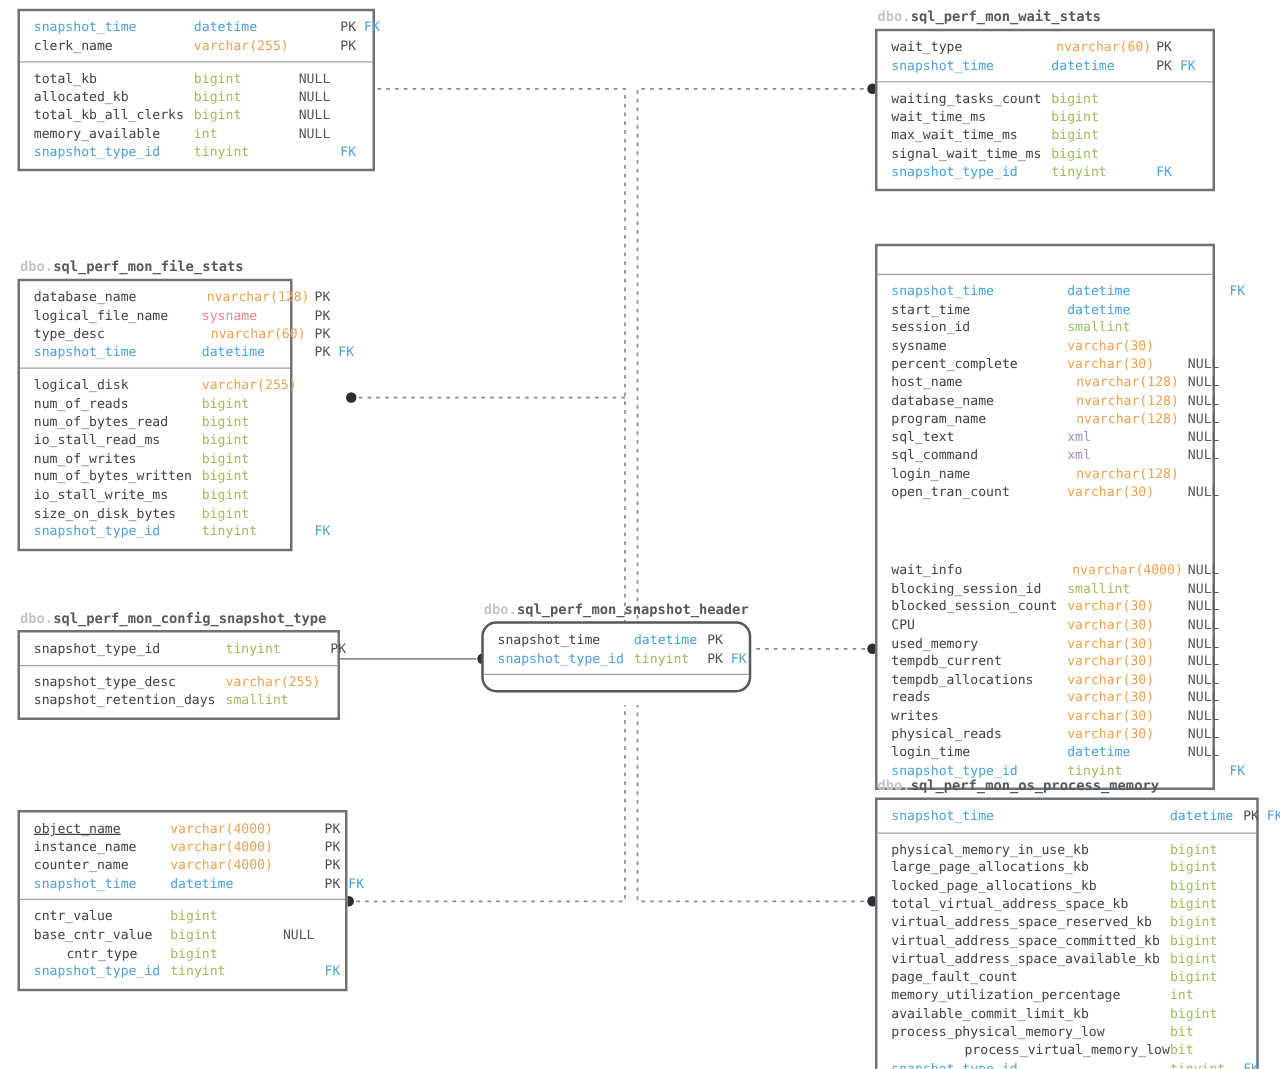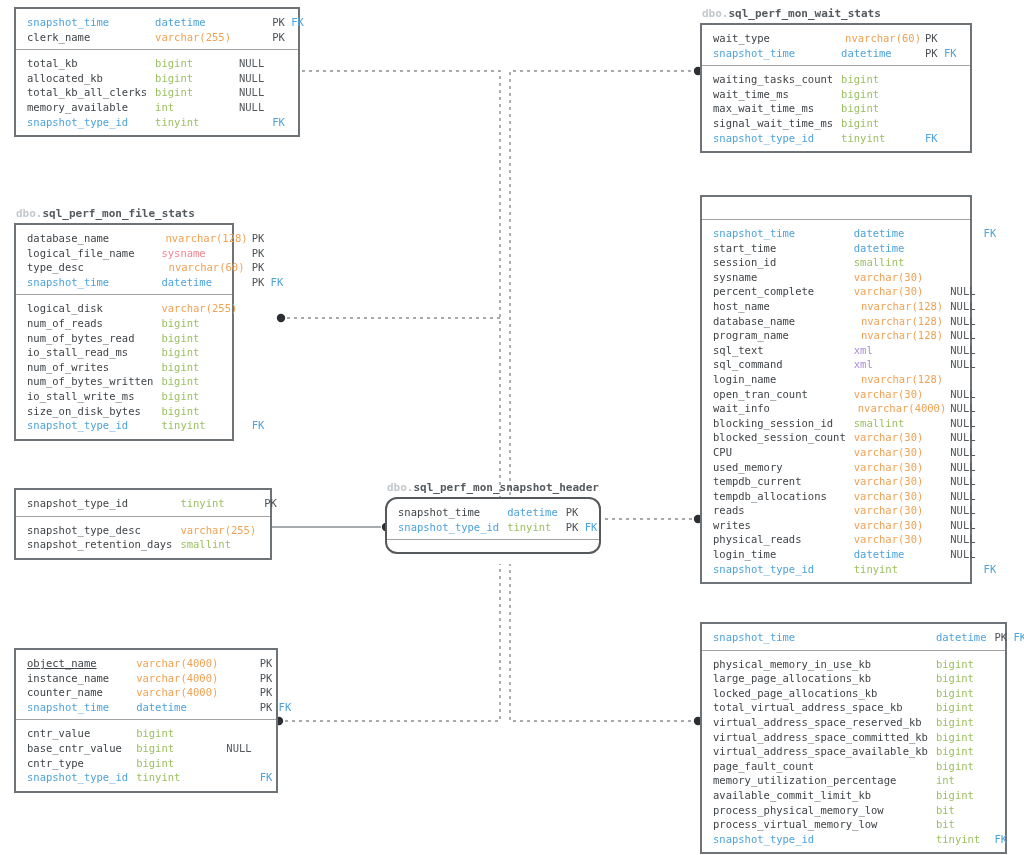--- a/index.html
+++ b/index.html
@@ -355,21 +355,21 @@
               <span class="col-null" style="width: 33.2969px;"></span>
               <span class="col-keys"></span>
             </div>
             <div class="row">
               <span class="col-name" style="width: 140.766px;">open_tran_count</span>
               <span class="col-type t-varchar" style="width: 96.5156px;">varchar(30)</span>
               <span class="col-null" style="width: 33.2969px;">NULL</span>
               <span class="col-keys"></span>
             </div>
             <div class="row">
-              <span class="col-name" style="width: 140.766px;">wait_info</span>
+              <span class="col-name" style="width: 140.766px; margin-top: 48px;">wait_info</span>
               <span class="col-type t-nvarchar" style="width: 96.5156px;">nvarchar(4000)</span>
               <span class="col-null" style="width: 33.2969px;">NULL</span>
               <span class="col-keys"></span>
             </div>
             <div class="row">
               <span class="col-name" style="width: 140.766px;">blocking_session_id</span>
               <span class="col-type t-int" style="width: 96.5156px;">smallint</span>
               <span class="col-null" style="width: 33.2969px;">NULL</span>
               <span class="col-keys"></span>
             </div>
@@ -430,20 +430,21 @@
             <div class="row">
               <span class="col-name key" style="width: 140.766px;">snapshot_type_id</span>
               <span class="col-type t-int" style="width: 96.5156px;">tinyint</span>
               <span class="col-null" style="width: 33.2969px;"></span>
               <span class="col-keys"><span class="k-fk">FK</span></span>
             </div>
           </div>
         </div>
       </div>
       <div class="entity" style="left: 14px; top: 488px; width: 258px;">
+        <div class="entity-title"><span class="schema">dbo.</span><span>sql_perf_mon_config_snapshot_type</span></div>
         <div class="entity-box">
           <div class="sec pk">
             <div class="row">
               <span class="col-name" style="width: 153.406px;">snapshot_type_id</span>
               <span class="col-type t-int" style="width: 83.8594px;">tinyint</span>
               <span class="col-null" style="width: 0px;"></span>
               <span class="col-keys"><span class="k-pk">PK</span></span>
             </div>
           </div>
           <div class="sec body">
@@ -517,35 +518,36 @@
               <span class="col-null" style="width: 33.2969px;"></span>
               <span class="col-keys"></span>
             </div>
             <div class="row">
               <span class="col-name" style="width: 109.156px;">base_cntr_value</span>
               <span class="col-type t-int" style="width: 90.1875px;">bigint</span>
               <span class="col-null" style="width: 33.2969px;">NULL</span>
               <span class="col-keys"></span>
             </div>
             <div class="row">
-              <span class="col-name" style="width: 109.156px;">cntr_type</span>
+              <span class="col-name" style="width: 109.156px; text-align: center;">cntr_type</span>
               <span class="col-type t-int" style="width: 90.1875px;">bigint</span>
               <span class="col-null" style="width: 33.2969px;"></span>
               <span class="col-keys"></span>
             </div>
             <div class="row">
               <span class="col-name key" style="width: 109.156px;">snapshot_type_id</span>
               <span class="col-type t-int" style="width: 90.1875px;">tinyint</span>
               <span class="col-null" style="width: 33.2969px;"></span>
               <span class="col-keys"><span class="k-fk">FK</span></span>
             </div>
           </div>
         </div>
       </div>
       <div class="entity" style="left: 700px; top: 622px; width: 307px;">
+        <div class="entity-title"><span class="schema">dbo.</span><span>sql_perf_mon_os_process_memory</span></div>
         <div class="entity-box">
           <div class="sec pk">
             <div class="row">
               <span class="col-name key" style="width: 222.938px;">snapshot_time</span>
               <span class="col-type t-datetime" style="width: 58.5781px;">datetime</span>
               <span class="col-null" style="width: 0px;"></span>
               <span class="col-keys"><span class="k-pk">PK</span><span class="k-fk"> FK</span></span>
             </div>
           </div>
           <div class="sec body">
@@ -609,21 +611,21 @@
               <span class="col-null" style="width: 0px;"></span>
               <span class="col-keys"></span>
             </div>
             <div class="row">
               <span class="col-name" style="width: 222.938px;">process_physical_memory_low</span>
               <span class="col-type t-int" style="width: 58.5781px;">bit</span>
               <span class="col-null" style="width: 0px;"></span>
               <span class="col-keys"></span>
             </div>
             <div class="row">
-              <span class="col-name" style="width: 222.938px;">process_virtual_memory_low</span>
+              <span class="col-name" style="width: 222.938px; text-align: right;">process_virtual_memory_low</span>
               <span class="col-type t-int" style="width: 58.5781px;">bit</span>
               <span class="col-null" style="width: 0px;"></span>
               <span class="col-keys"></span>
             </div>
             <div class="row">
               <span class="col-name key" style="width: 222.938px;">snapshot_type_id</span>
               <span class="col-type t-int" style="width: 58.5781px;">tinyint</span>
               <span class="col-null" style="width: 0px;"></span>
               <span class="col-keys"><span class="k-fk">FK</span></span>
             </div>

